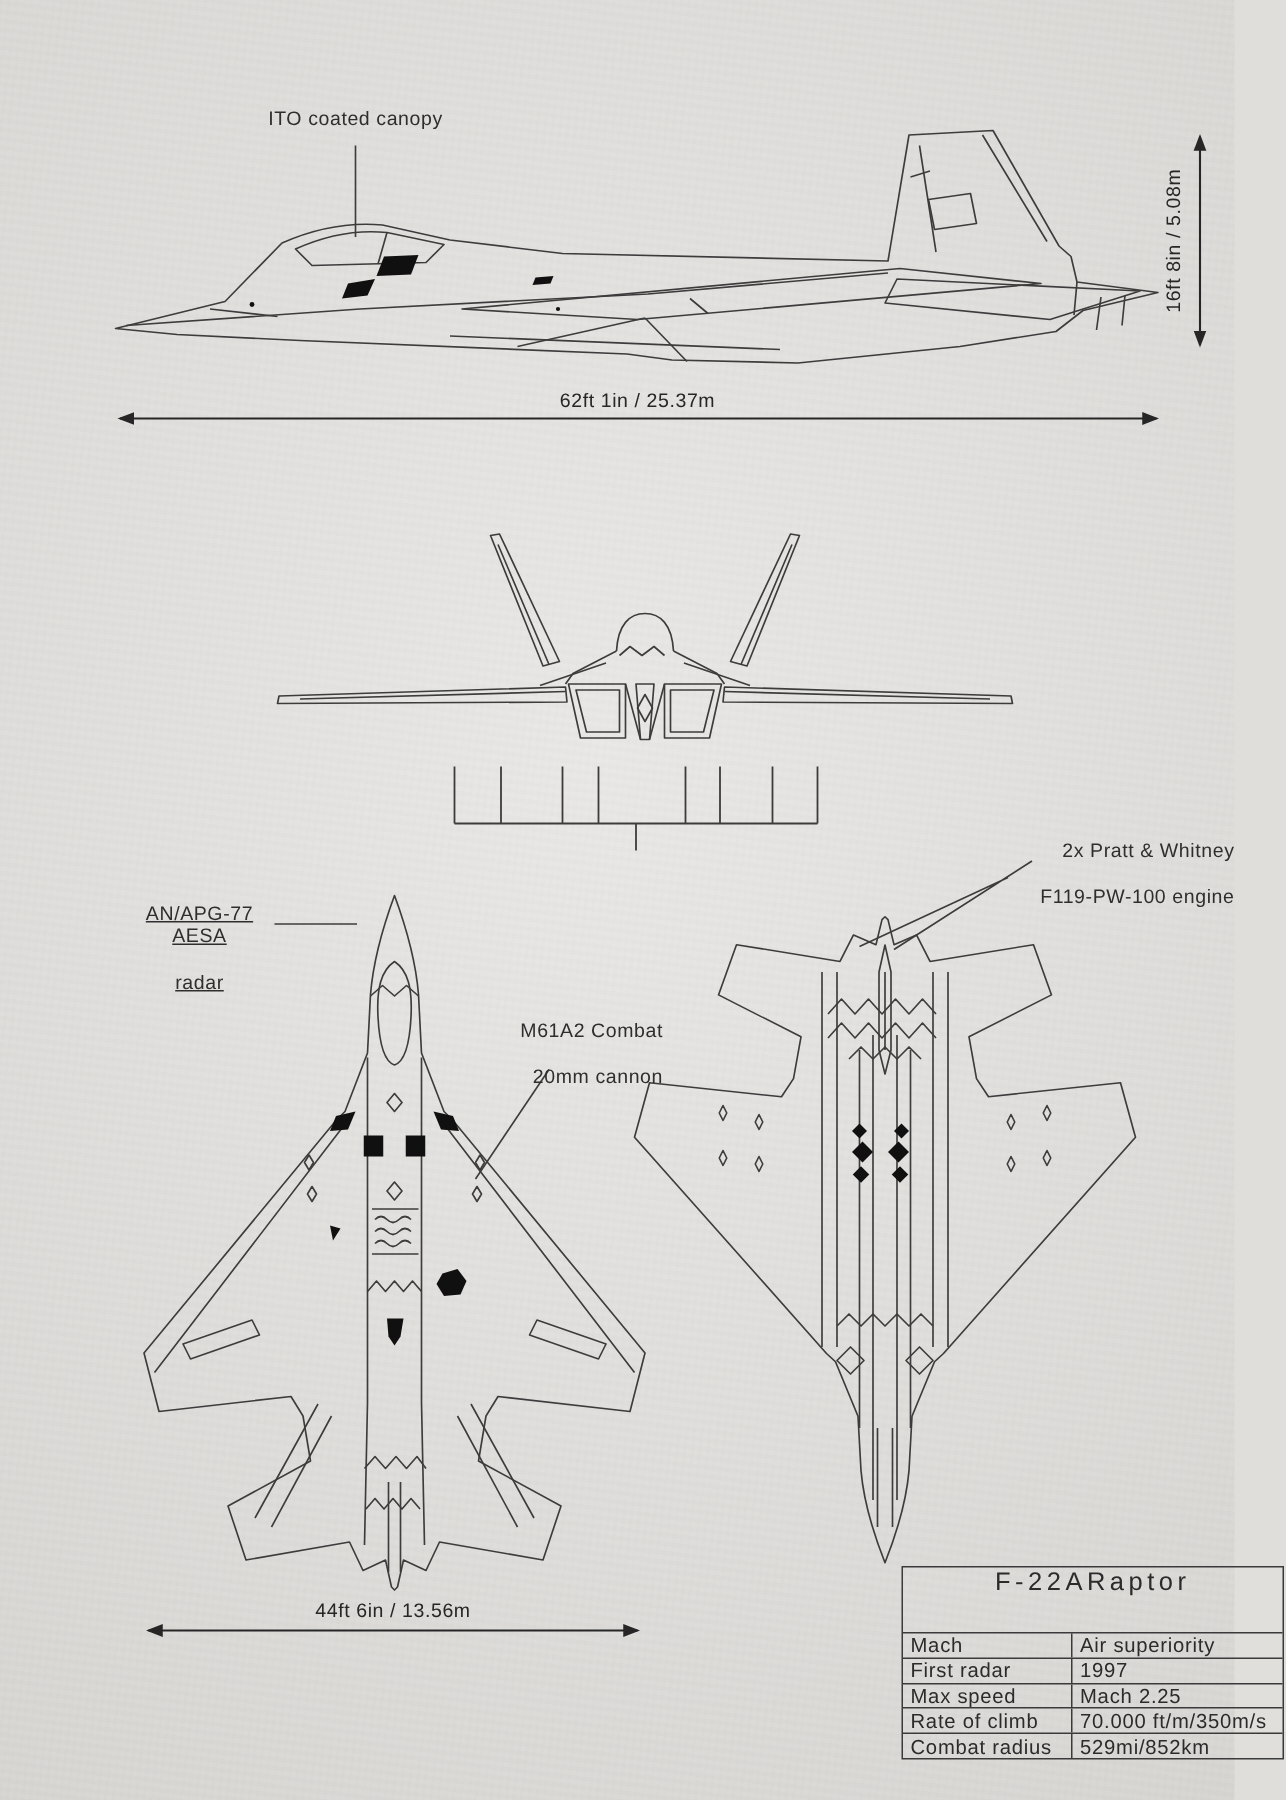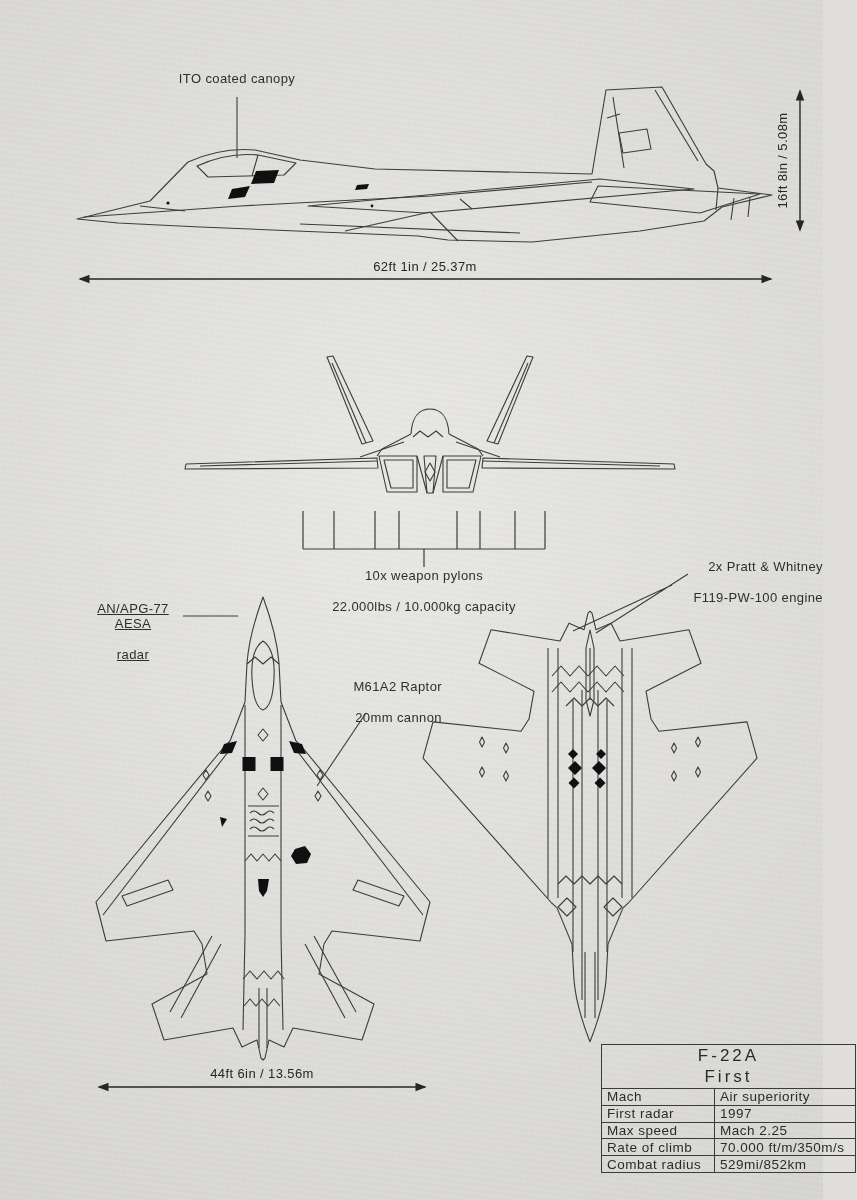--- a/index.html
+++ b/index.html
@@ -27,21 +27,21 @@
     position:absolute;left:703px;top:152px;width:160px;height:17px;
     text-align:center;transform:rotate(-90deg);
   }
   
   #spec{
     position:absolute;left:601px;top:1044px;width:255px;height:129px;
     border:1.5px solid #3a3a3a;box-sizing:border-box;color:#2b2b2b;
     display:flex;flex-direction:column;background:rgba(255,255,255,0.03);
   }
   #spec .hdr{
-    flex:0 0 43px;display:flex;flex-direction:column;justify-content:center;
+    flex:0 0 43px;display:flex;justify-content:center;
     text-align:center;font-size:17px;letter-spacing:3px;line-height:1.2;
   }
   #spec .row{
     flex:1;display:flex;border-top:1.3px solid #3a3a3a;align-items:stretch;
     font-size:13.5px;letter-spacing:0.5px;
   }
   #spec .cell{display:flex;align-items:center;padding:0 5px;box-sizing:border-box;}
   #spec .lab{width:113px;border-right:1.3px solid #3a3a3a;}
   #spec .val{flex:1;}
 </style>
@@ -163,39 +163,37 @@
     <line x1="800" y1="91" x2="800" y2="230" marker-start="url(#arr)" marker-end="url(#arr)"></line>
     <line x1="99" y1="1087" x2="425" y2="1087" marker-start="url(#arr)" marker-end="url(#arr)"></line>
   </g>
 </svg>
 
 <div class="ann center" style="left:157px;top:71px;width:160px;">ITO coated canopy</div>
 
 <div class="ann center" style="left:78px;top:601px;width:110px;text-decoration:underline;"><span>AN/APG-77 AESA</span><br>
   <span>radar</span></div>
 
-<div class="ann" style="left:322px;top:679px;width:120px;"><span>M61A2 Raptor</span><br>
+<div class="ann" style="left:322px;top:679px;width:120px;"><span>M61A2 Combat</span><br>
   <span>20mm cannon</span></div>
 
 <div class="ann" style="left:693px;top:559px;width:130px;"><span>2x Pratt &amp; Whitney</span><br>
   <span>F119-PW-100 engine</span></div>
 
-<div class="ann center" style="left:294px;top:568px;width:260px;"><span>10x weapon pylons</span><br>
-  <span>22.000lbs / 10.000kg capacity</span></div>
 
 <div class="ann dim center" style="left:325px;top:259px;width:200px;">62ft 1in / 25.37m</div>
 
 <div class="ann dim vdim">16ft 8in / 5.08m</div>
 
 <div class="ann dim center" style="left:162px;top:1066px;width:200px;">44ft 6in / 13.56m</div>
 
 <div id="spec">
   <div class="hdr">
     <div>F-22A</div>
-    <div>First</div>
+    <div>Raptor</div>
   </div>
   <div class="row">
     <div class="cell lab">Mach</div>
     <div class="cell val">Air superiority</div>
   </div>
   <div class="row">
     <div class="cell lab">First radar</div>
     <div class="cell val">1997</div>
   </div>
   <div class="row">

